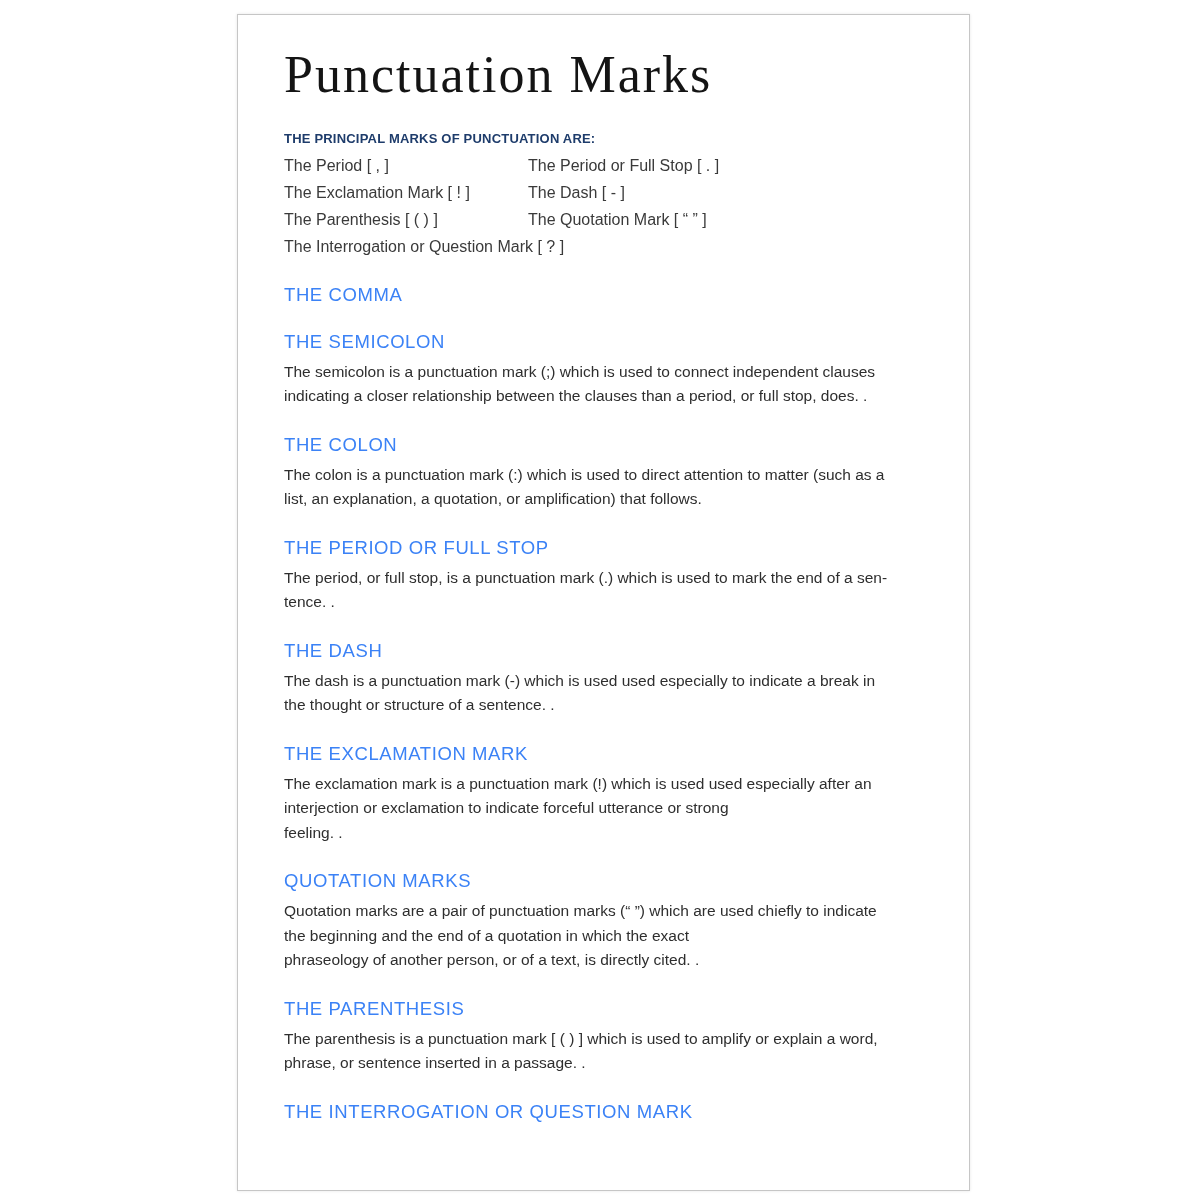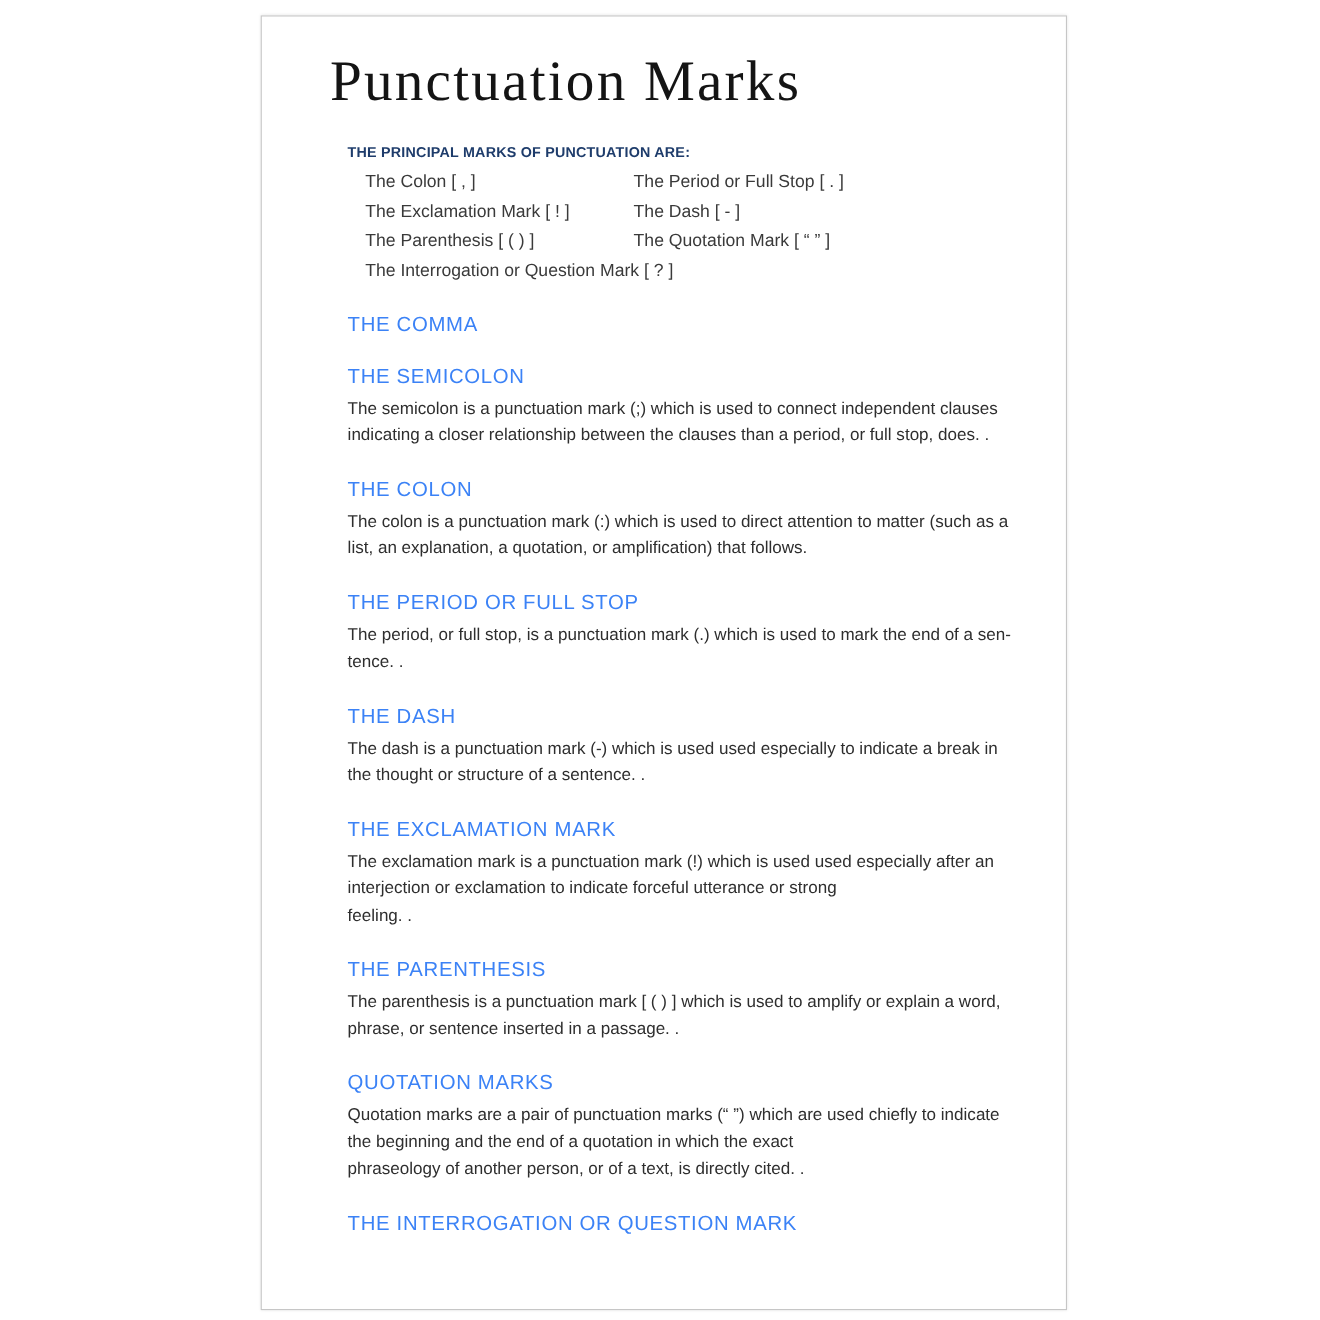--- a/index.html
+++ b/index.html
@@ -1,15 +1,15 @@
 <!DOCTYPE html>
 <html><head>
 <meta charset="utf-8">
 <style>
-  * { box-sizing: border-box; padding-left: 16px; }
+  * { box-sizing: border-box; }
   html, body {
     margin: 0; padding: 0;
     width: 1200px; height: 1200px;
     background: #ffffff;
     font-family: "Liberation Sans", sans-serif;
   }
   .canvas {
     position: relative;
     width: 1200px; height: 1200px;
     background: #ffffff;
@@ -71,21 +71,21 @@
 <body>
 
 <div class="canvas">
   <div class="card">
 
     <h1 class="title">Punctuation Marks</h1>
 
     <div>
       <h2 class="principal-heading">THE PRINCIPAL MARKS OF PUNCTUATION ARE:</h2>
       <div class="marks-grid">
-        <span class="mark-item">The Colon [ , ]</span>
+        <span class="mark-item">The Period [ , ]</span>
         <span class="mark-item">The Period or Full Stop [ . ]</span>
         <span class="mark-item">The Exclamation Mark [ ! ]</span>
         <span class="mark-item">The Dash [ - ]</span>
         <span class="mark-item">The Parenthesis [ ( ) ]</span>
         <span class="mark-item">The Quotation Mark [ “ ” ]</span>
         <span class="mark-item span2">The Interrogation or Question Mark [ ? ]</span>
       </div>
     </div>
 
     <section class="mark-section">
@@ -117,30 +117,30 @@
     </section>
 
     <section class="mark-section">
       <h3>THE EXCLAMATION MARK</h3>
       <p>The exclamation mark is a punctuation mark (!) which is used used especially after an
 interjection or exclamation to indicate forceful utterance or strong
 feeling. .</p>
     </section>
 
     <section class="mark-section">
-      <h3>THE PARENTHESIS</h3>
-      <p>The parenthesis is a punctuation mark [ ( ) ]  which is used to amplify or explain a word,
-phrase, or sentence inserted in a passage. .</p>
-    </section>
-
-    <section class="mark-section">
       <h3>QUOTATION MARKS</h3>
       <p>Quotation marks are a pair of punctuation marks (“ ”) which are used chiefly to indicate
 the beginning and the end of a quotation in which the exact
 phraseology of another person, or of a text, is directly cited. .</p>
+    </section>
+
+    <section class="mark-section">
+      <h3>THE PARENTHESIS</h3>
+      <p>The parenthesis is a punctuation mark [ ( ) ]  which is used to amplify or explain a word,
+phrase, or sentence inserted in a passage. .</p>
     </section>
 
     <section class="mark-section">
       <h3>THE INTERROGATION OR QUESTION MARK</h3>
 
     </section>
 
   </div>
 </div>
 

